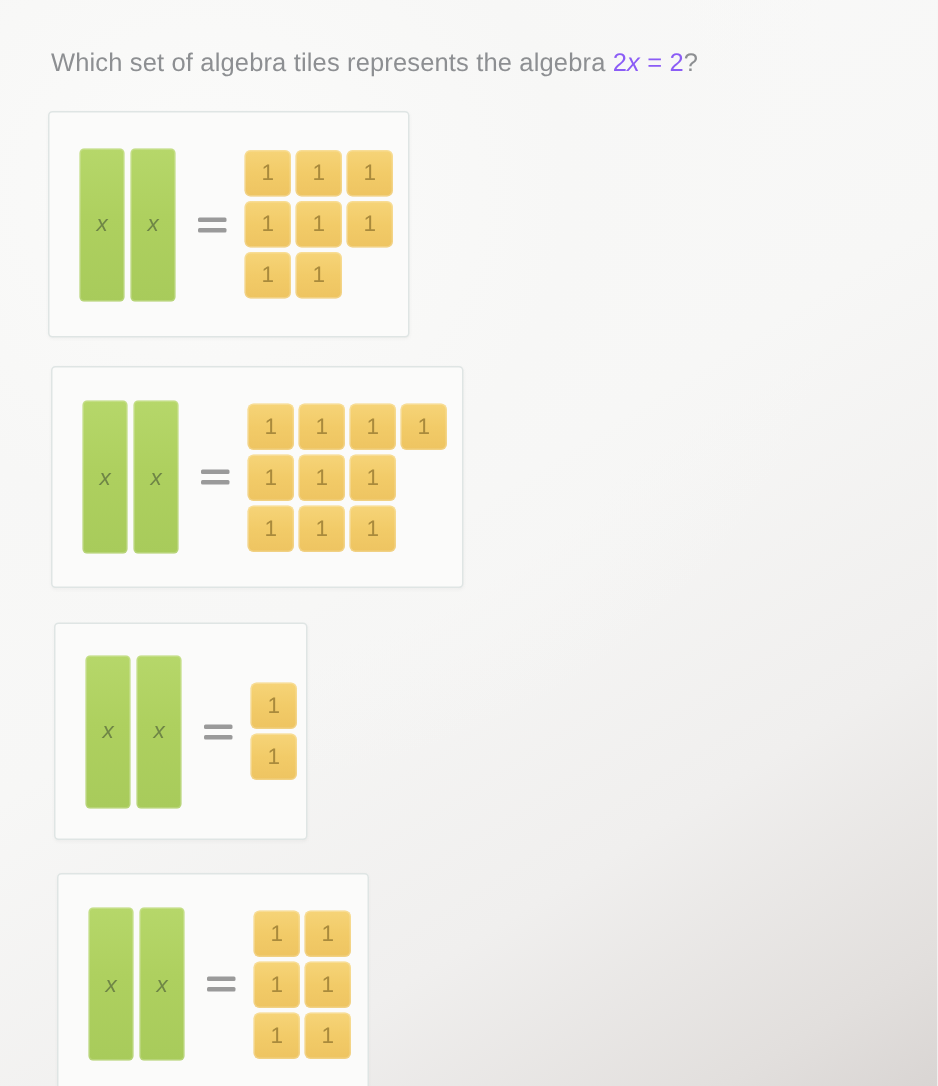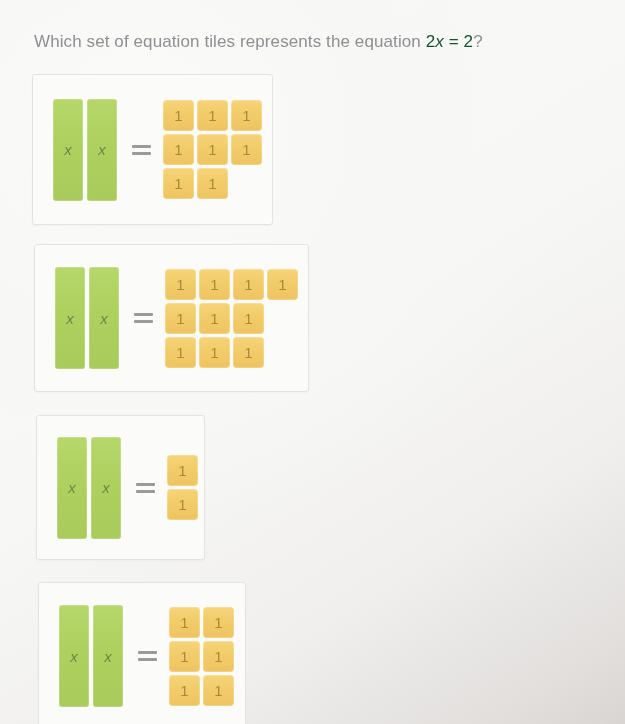--- a/index.html
+++ b/index.html
@@ -38,21 +38,21 @@
     left: 34px;
     top: 31px;
     width: 580px;
     font-size: 17px;
     line-height: 22px;
     color: #8d8f92;
     letter-spacing: .1px;
     white-space: nowrap;
   }
   .question .eq {
-    color: #14532d;
+    color: #8b5cf6;
   }
   .question .var {
     font-style: italic;
   }
 
   
   .option-card {
     position: absolute;
     box-sizing: border-box;
     background: #fbfbfa;
@@ -129,21 +129,21 @@
   #content { filter: blur(0.25px); }
 </style>
 </head>
 <body>
 
 <div id="page-surface"></div>
 
 <div id="content">
 
   <div class="question">
-    <span>Which set of equation tiles represents the equation </span><span class="eq"><span>2</span><span class="var">x</span> <span>=</span> <span>2</span></span><span>?</span>
+    <span>Which set of algebra tiles represents the algebra </span><span class="eq"><span>2</span><span class="var">x</span> <span>=</span> <span>2</span></span><span>?</span>
   </div>
 
   <div id="options-layer">
       <div class="option-card" style="left: 32px; top: 74px; width: 241px; height: 151px;">
         <div class="tile-row-inner" style="left: 20px; top: 0px; height: 100%;">
           <div class="x-group">
             <div class="x-tile">x</div>
             <div class="x-tile">x</div>
           </div>
           <div class="equals">

